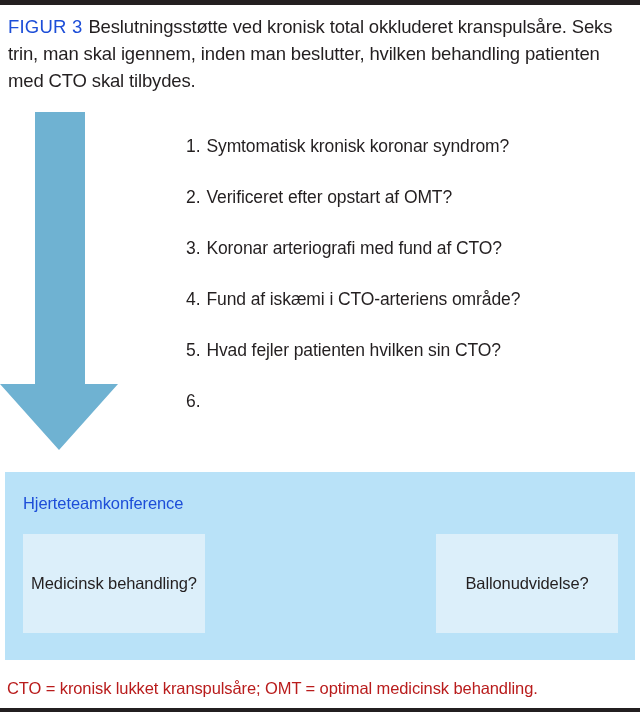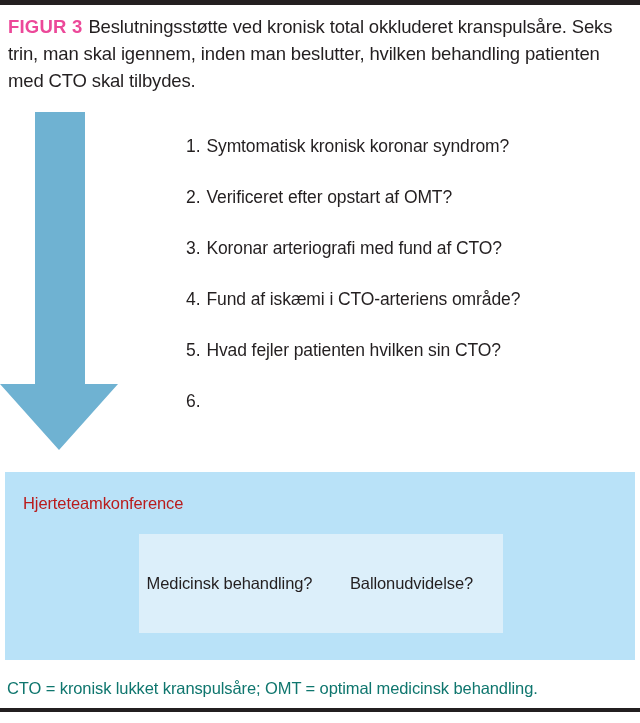--- a/index.html
+++ b/index.html
@@ -47,22 +47,22 @@
     position: absolute;
     left: 8px;
     top: 14px;
     width: 628px;
     font-size: 18.5px;
     line-height: 1.45;
     color: #231f20;
     letter-spacing: -0.15px;
   }
   .caption .figlabel {
-    font-weight: bold;
-    color: #ec4899;
+    font-weight: normal;
+    color: #1d4ed8;
     letter-spacing: 0.2px;
   }
 
   
   .arrow-wrap {
     position: absolute;
     left: 0px;
     top: 112px;
     width: 125px;
     height: 345px;
@@ -100,31 +100,31 @@
     width: 630px;
     height: 188px;
     background: #b9e2f8;
     box-sizing: border-box;
   }
   .panel-title {
     position: absolute;
     left: 18px;
     top: 22px;
     font-size: 16.5px;
-    color: #b91c1c;
+    color: #1d4ed8;
     letter-spacing: -0.1px;
   }
   .option-row {
     position: absolute;
     left: 18px;
     top: 62px;
     width: 595px;
     height: 99px;
     display: flex;
-    justify-content: center;
+    justify-content: space-between;
   }
   .option-box {
     width: 182px;
     height: 99px;
     background: #dceffa;
     display: flex;
     align-items: center;
     justify-content: center;
     text-align: center;
     box-sizing: border-box;
@@ -138,21 +138,21 @@
   }
 
   
   .footnote {
     position: absolute;
     left: 7px;
     top: 678px;
     width: 628px;
     font-size: 16.5px;
     line-height: 1.3;
-    color: #0f766e;
+    color: #b91c1c;
     letter-spacing: -0.1px;
     white-space: nowrap;
   }
 </style>
 </head>
 <body>
 
 <div id="figure-root">
 
   <div class="rule-top"></div>

